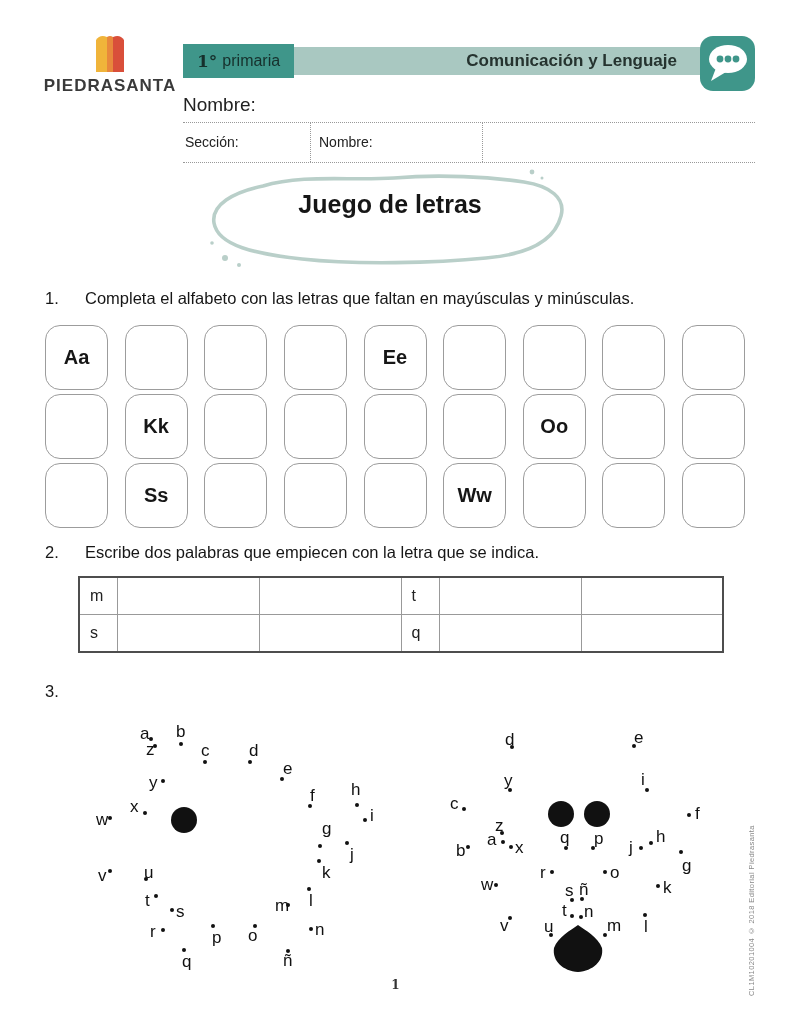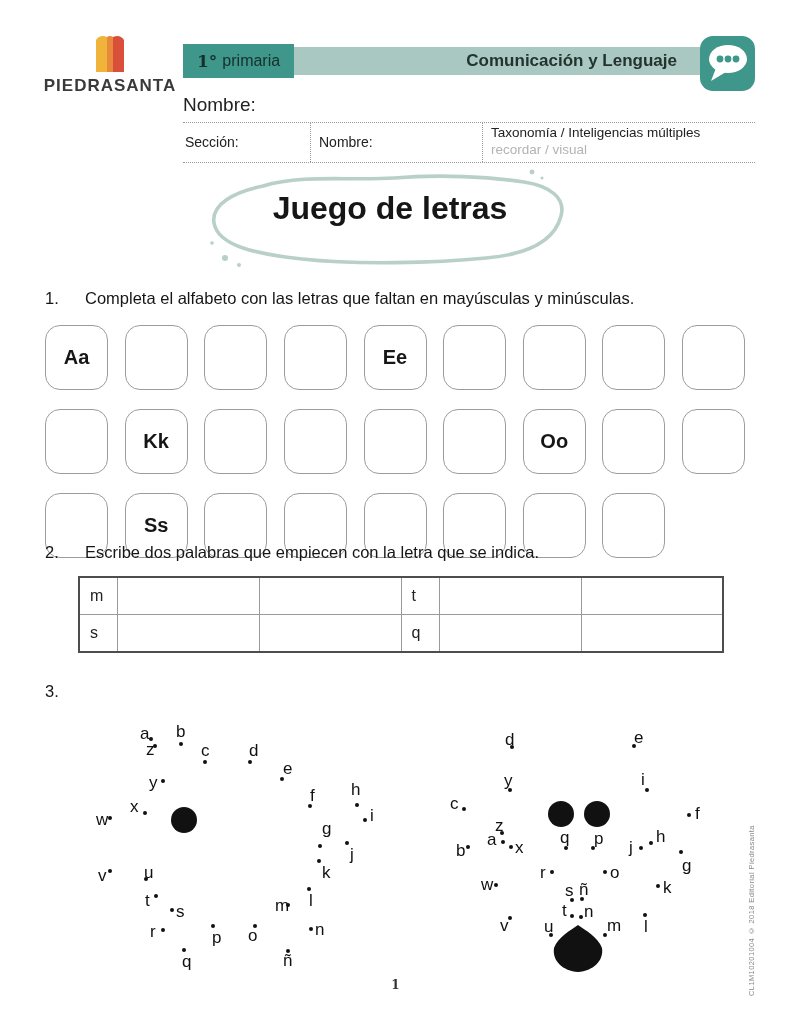--- a/index.html
+++ b/index.html
@@ -24,28 +24,28 @@
   .form-cell{display:flex;align-items:center;box-sizing:border-box;padding-left:2px;}
   .form-cell.sec{width:128px;border-right:1px dotted #999;}
   .form-cell.fec{width:172px;border-right:1px dotted #999;padding-left:8px;}
   .form-cell.tax{flex:1;flex-direction:column;align-items:flex-start;justify-content:center;padding-left:8px;line-height:1.25;}
   .tax-main{font-size:13.5px;color:#222;}
   .tax-sub{font-size:13.5px;color:#b3b3b3;}
   
   .title-wrap{position:absolute;left:198px;top:164px;width:384px;height:112px;}
   .title-wrap svg{position:absolute;left:0;top:0;}
   .title-text{position:absolute;left:0;right:0;top:26px;text-align:center;}
-  .main-title{font-size:32px;font-weight:800;color:#161616;}
+  .main-title{font-size:25px;font-weight:800;color:#161616;}
   .sub-title{font-size:18.5px;font-weight:400;color:#222;margin-top:9px;}
   
   .q{position:absolute;font-size:16.5px;color:#161616;}
   .qnum{position:absolute;font-size:16.5px;color:#161616;}
   
   .agrid{position:absolute;left:45px;top:325px;width:700px;display:grid;
-        grid-template-columns:repeat(9,63px);justify-content:space-between;row-gap:19px;}
+        grid-template-columns:repeat(9,63px);justify-content:space-between;row-gap:4px;}
   .acell{height:63px;border:1px solid #9c9c9c;border-radius:15px;display:flex;align-items:center;justify-content:center;}
   .acell span{font-size:20px;font-weight:700;color:#161616;}
   
   .wtable{position:absolute;left:78px;top:576px;border-collapse:collapse;}
   .wtable td{border:1px solid #999;height:36px;font-size:16px;color:#222;padding:0 0 0 10px;}
   .wtable{border:2px solid #4d4d4d;}
   .wtable tr td{border-top:1px solid #b5b5b5;}
   
   .fig-layer{position:absolute;left:0;top:0;width:791px;height:1024px;pointer-events:none;}
   .fl{position:absolute;font-size:17px;color:#111;line-height:1;}
@@ -92,24 +92,20 @@
 
   <div class="name-row">
     <span>Nombre:</span>
   </div>
   <div class="form-row">
     <div class="form-cell sec">
       <span>Sección:</span>
     </div>
     <div class="form-cell fec">
       <span>Nombre:</span>
-    </div>
-    <div class="form-cell tax">
-      <span class="tax-main">Taxonomía / Inteligencias múltiples</span>
-      <span class="tax-sub">recordar / visual</span>
     </div>
   </div>
 
   <div class="title-wrap">
     <svg width="384" height="112" viewBox="0 0 384 112">
       <path d="M65,22 C105,10 152,17 196,14 C242,10 292,13 326,18 C352,22 368,34 363,52
                C357,75 334,90 288,94 C238,99 158,101 104,95 C58,90 20,82 16,59
                C13,41 35,28 65,22 Z" fill="none" stroke="#b9cfc9" stroke-width="3.6" stroke-linejoin="round"></path>
       <circle cx="334" cy="8" r="2.4" fill="#b9cfc9"></circle>
       <circle cx="344" cy="14" r="1.5" fill="#b9cfc9"></circle>
@@ -151,20 +147,23 @@
       </div>
       <div class="acell"></div>
       <div class="acell"></div>
       <div class="acell"></div>
       <div class="acell">
         <span>Ss</span>
       </div>
       <div class="acell"></div>
       <div class="acell"></div>
       <div class="acell"></div>
+      <div class="acell">
+        <span>Ww</span>
+      </div>
       <div class="acell"></div>
       <div class="acell"></div>
       <div class="acell"></div>
     </div>
 
   <div class="qnum" style="left:45px;top:543px;">2.</div>
   <div class="q" style="left:85px;top:543px;">Escribe dos palabras que empiecen con la letra que se indica.</div>
   <table class="wtable">
     <colgroup>
       <col style="width:38px">

